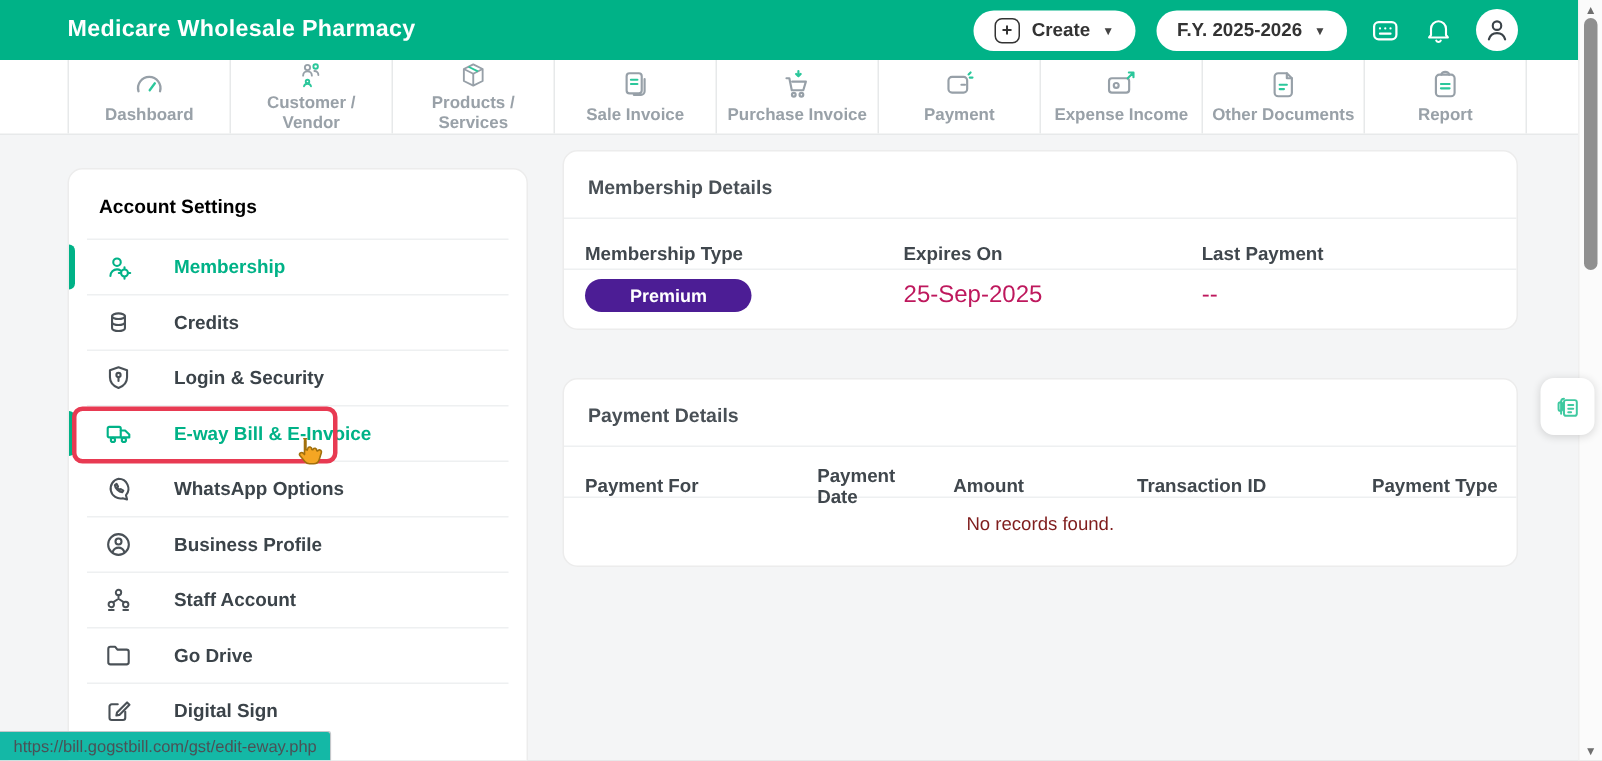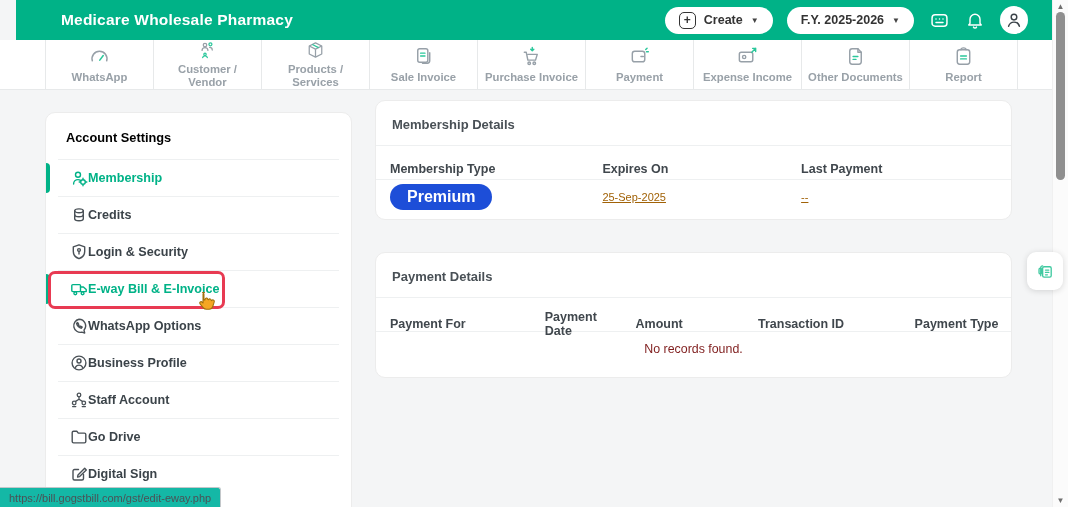--- a/index.html
+++ b/index.html
@@ -1,20 +1,20 @@
 <!DOCTYPE html>
 <html><head>
 <meta charset="utf-8">
 <style>
   html,body{margin:0;padding:0;background:#ddd;}
   .app{position:relative;width:1068px;height:507px;overflow:hidden;
        font-family:"Liberation Sans",sans-serif;background:#f4f5f6;}
 
   
-  .topbar{position:absolute;left:16px;top:0;width:1052px;height:40px;background:#00b287;
+  .topbar{position:absolute;left:0;top:0;width:1052px;height:40px;background:#00b287;
           display:flex;align-items:center;}
   .topbar-title{color:#fff;font-size:15.5px;font-weight:bold;margin-left:45px;letter-spacing:.2px;}
   .topbar-right{margin-left:auto;display:flex;align-items:center;gap:14px;padding-right:40px;}
   .pill{background:#fff;border-radius:17px;height:27px;display:flex;align-items:center;
         gap:8px;padding:0 14px;color:#333;font-size:12.5px;font-weight:bold;cursor:pointer;}
   .pill .caret{font-size:8px;color:#444;}
   .plus-box{width:15px;height:15px;border:1.6px solid #333;border-radius:5px;display:flex;
             align-items:center;justify-content:center;font-size:12px;line-height:1;color:#333;font-weight:bold;}
   .top-ic{width:22px;height:22px;display:flex;align-items:center;justify-content:center;cursor:pointer;}
   .top-ic svg{display:block;}
@@ -30,45 +30,45 @@
   .nav-item .lbl{font-size:11.3px;color:#99a1a8;font-weight:bold;line-height:1.15;padding:0 6px;}
   .nav-item svg{stroke:#97a0a8;}
   .nav-item svg .acc{stroke:#2bc79b;}
 
   
   .side-card{position:absolute;left:45px;top:112px;width:307px;height:420px;background:#fff;
              border:1px solid #ececec;border-radius:10px;box-sizing:border-box;}
   .side-title{font-size:12.8px;font-weight:bold;color:#49505
 6;padding:17px 20px 14px;}
   .side-sep{height:1px;background:#eef0f1;margin:0 12px;}
-  .side-item{position:relative;height:36px;display:flex;align-items:center;gap:0;
+  .side-item{position:relative;height:36px;display:flex;align-items:center;gap:28px;
              padding-left:24px;cursor:pointer;font-size:12.6px;font-weight:bold;color:#3b4349;}
   .side-item svg{stroke:#4a5157;flex:none;}
   .side-item.green{color:#00b287;}
   .side-item.green svg{stroke:#00b287;}
   .abar{position:absolute;left:0;top:3px;bottom:3px;width:4px;background:#00b287;border-radius:0 4px 4px 0;}
 
   
   .red-box{position:absolute;left:48px;top:271px;width:177px;height:38px;border:3px solid #e83a52;
            border-radius:7px;box-sizing:border-box;pointer-events:none;z-index:5;}
   .cursor{position:absolute;left:194px;top:290px;z-index:6;pointer-events:none;}
 
   
   .card{position:absolute;left:375px;width:637px;background:#fff;border:1px solid #ececec;
         border-radius:10px;box-sizing:border-box;}
   .card-title{font-size:13px;font-weight:bold;color:#495056;padding:16px 16px 13px;}
   .card-sep{height:1px;background:#eef0f1;}
   .m-grid{display:grid;grid-template-columns:34.2% 32% 33.8%;padding-left:14px;align-items:center;}
   .p-grid{display:grid;grid-template-columns:21.7% 11.4% 16.5% 22% 28.4%;padding-left:14px;align-items:center;gap:20px;}
   .th{font-size:12.5px;font-weight:bold;color:#40474d;margin-top:12px;}
   .th-row{height:33px;border-bottom:1px solid #eef0f1;}
-  .td{font-size:11px;color:#a16207;text-decoration:underline;}
+  .td{font-size:16px;color:#be185d;}
   .td-row{height:33px;}
-  .badge{display:inline-block;background:#1d4ed8;color:#fff;font-size:16px;font-weight:bold;
-         padding:4px 17px;border-radius:13px;}
+  .badge{display:inline-block;background:#4c1d95;color:#fff;font-size:12px;font-weight:bold;
+         padding:4px 30px;border-radius:13px;}
   .empty-row{height:33px;display:flex;align-items:center;justify-content:center;
              font-size:12.4px;color:#7f1d1d;}
 
   
   .side-tab{position:absolute;right:5px;top:252px;width:36px;height:38px;background:#fff;
             border-radius:9px;box-shadow:0 1px 6px rgba(0,0,0,.14);display:flex;align-items:center;
             justify-content:center;cursor:pointer;z-index:4;}
 
   
   .sb{position:absolute;right:0;top:0;width:16px;height:507px;background:#fbfbfb;
@@ -120,21 +120,21 @@
       </div>
     </div>
   </div>
 
   <div class="navbar">
     <div class="nav-item">
       <svg width="23" height="23" viewBox="0 0 24 24" fill="none" stroke-width="1.6" stroke-linecap="round">
         <path d="M4.5 16.5a7.8 7.8 0 1 1 15 0"></path>
         <path class="acc" d="M12.3 15.8l3.6-4.8"></path>
       </svg>
-      <span class="lbl">WhatsApp</span>
+      <span class="lbl">Dashboard</span>
     </div>
     <div class="nav-item">
       <svg width="23" height="23" viewBox="0 0 24 24" fill="none" stroke-width="1.5" stroke-linecap="round">
         <circle cx="9" cy="6" r="2.1"></circle>
           <circle cx="15.5" cy="5.2" r="1.8" class="acc"></circle>
         <path d="M5.5 12.5c0-2 1.6-3.5 3.5-3.5s3.5 1.5 3.5 3.5"></path>
         <path d="M14.5 8.8c1.8 0 3.2 1.4 3.2 3.2"></path>
         <circle cx="9" cy="17.2" r="1.4" class="acc"></circle>
           <path class="acc" d="M6.2 21c.4-1.3 1.5-2 2.8-2s2.4.7 2.8 2"></path>
       </svg>

